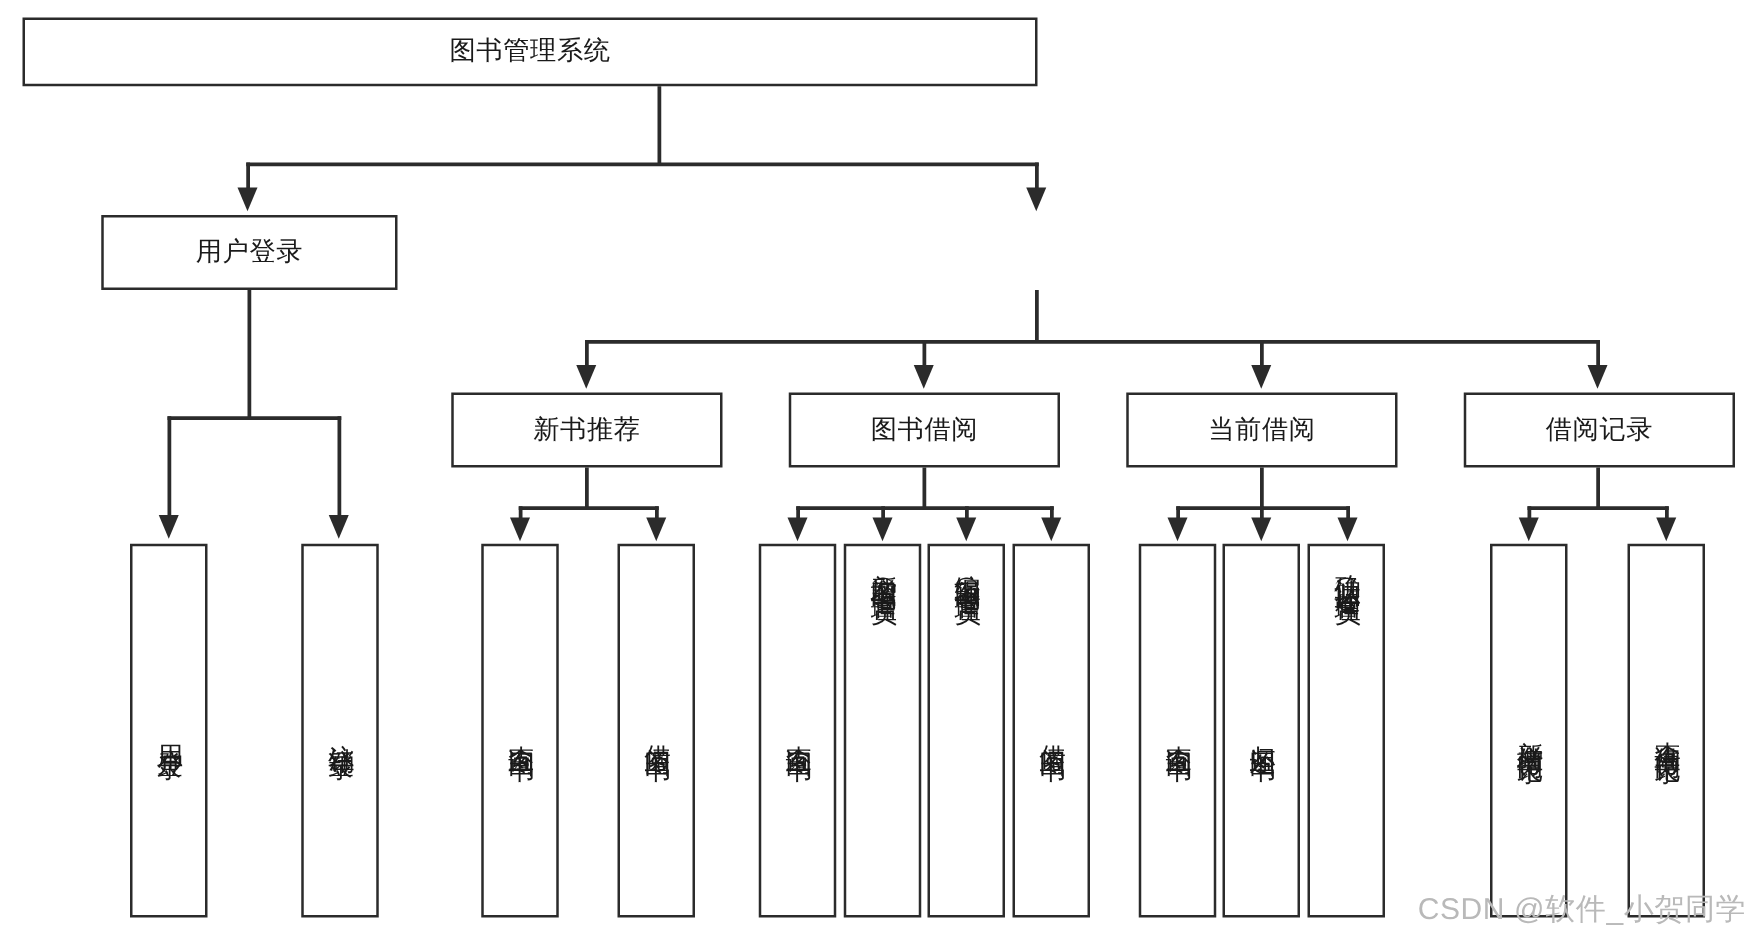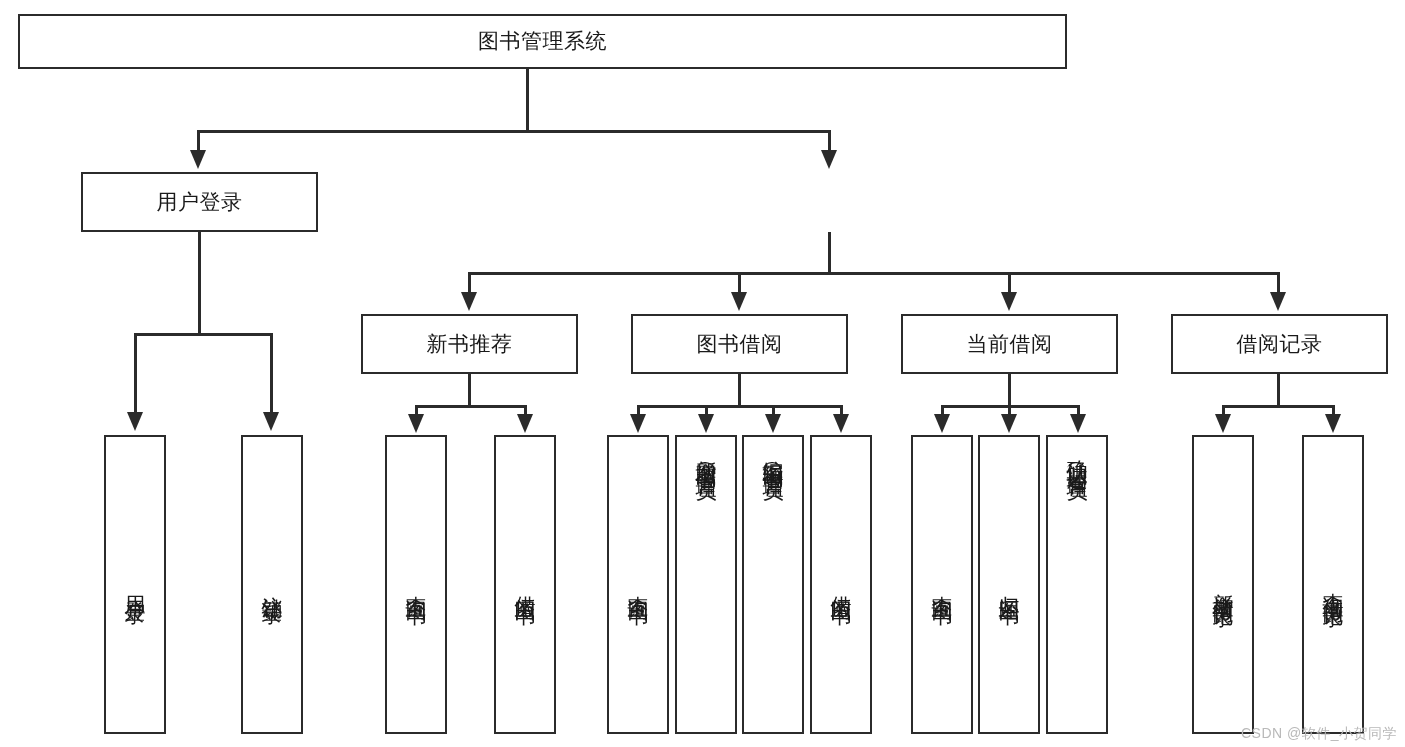--- a/index.html
+++ b/index.html
@@ -67,32 +67,32 @@
     width: 0;
     height: 0;
     border-left: 8px solid transparent;
     border-right: 8px solid transparent;
     border-top: 19px solid #2b2b2b;
   }
   .watermark {
     position: absolute;
     right: 8px;
     bottom: 4px;
-    font-size: 14px;
+    font-size: 24px;
     color: #b9b9b9;
     letter-spacing: 0.5px;
     white-space: nowrap;
   }
 </style>
 </head>
 <body>
 
 <div id="canvas">
 
-  <div class="node h" style="left:18px; top:14px; width:1049px; height:55px;">
+  <div class="node h" style="left:18px; top:14px; width:812px; height:55px;">
     <span class="lbl">图书管理系统</span>
   </div>
 
   <div class="edge vline" style="left:526px; top:69px; width:3px; height:63px;"></div>
 
   <div class="edge hline" style="left:197px; top:130px; width:634px; height:3px;"></div>
 
   <div class="edge vline" style="left:197px; top:130px; width:3px; height:23px;"></div>
   <div class="arrow" style="left:190px; top:150px;"></div>
   <div class="edge vline" style="left:828px; top:130px; width:3px; height:23px;"></div>

